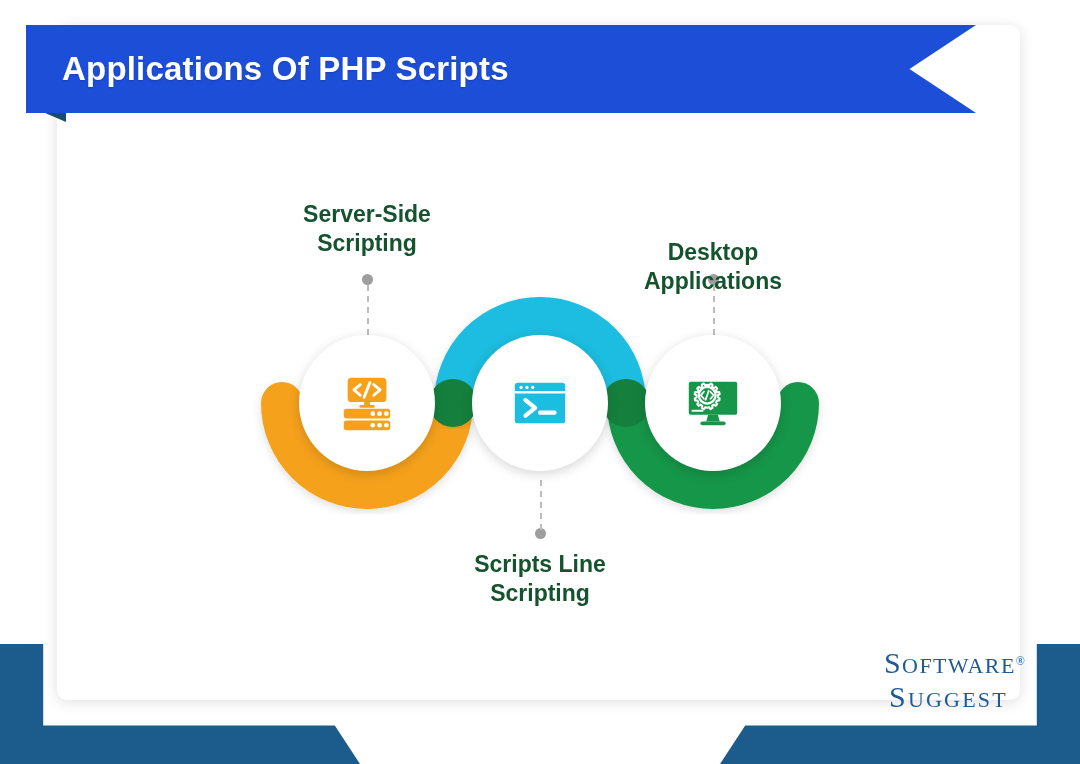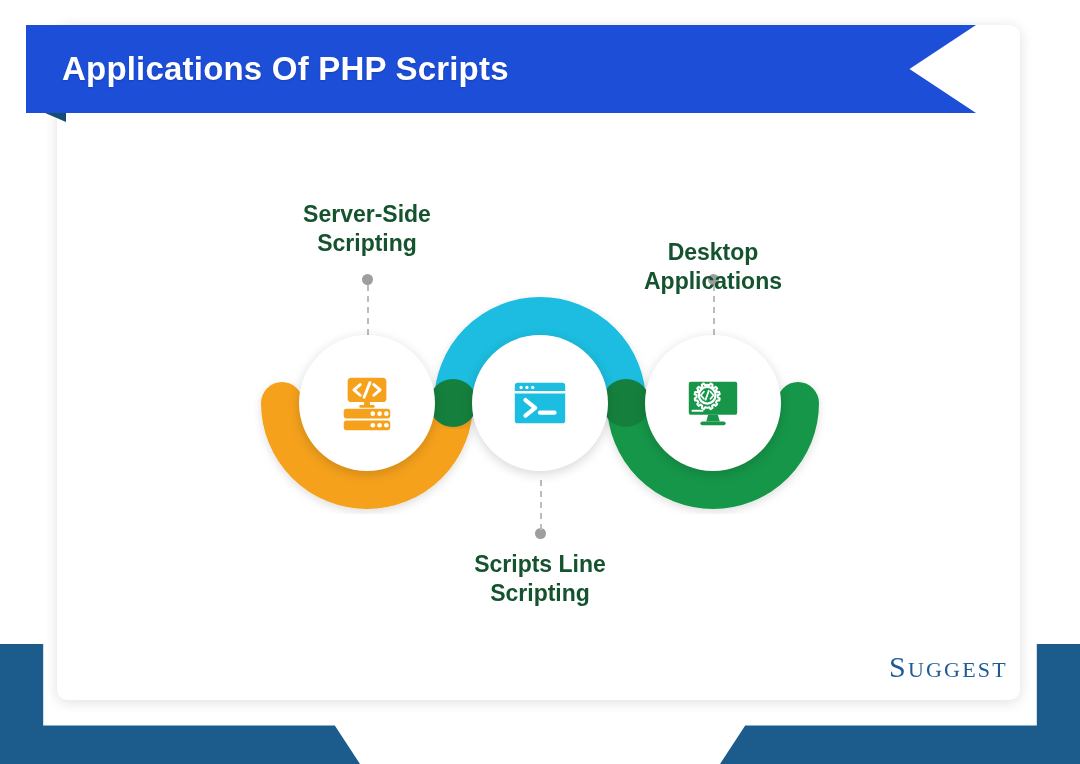--- a/index.html
+++ b/index.html
@@ -283,18 +283,21 @@
     <div class="node-label" id="label-1">Server-Side
 Scripting</div>
     <div class="node-label" id="label-3">Desktop
 Applications</div>
     <div class="node-label" id="label-2">Scripts Line
 Scripting</div>
 
   </div>
 
   <div id="logo">
+    <span id="logo-line1">
+      <span class="logo-cap">S</span><span>OFTWARE</span><span class="logo-reg">®</span>
+    </span>
     <span id="logo-line2">
       <span class="logo-cap">S</span><span>UGGEST</span>
     </span>
   </div>
 
 </div>
 
 </body></html>

